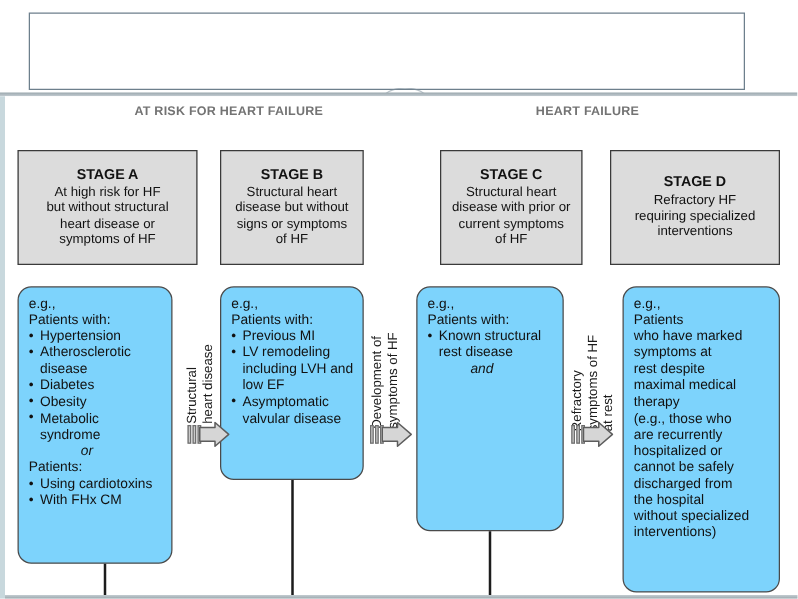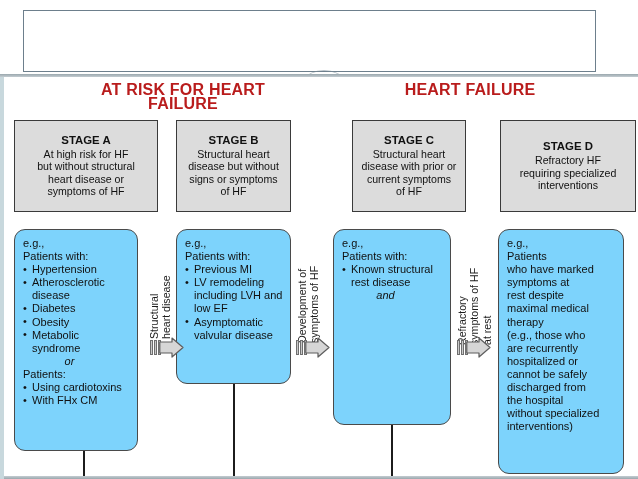--- a/index.html
+++ b/index.html
@@ -40,42 +40,42 @@
     background:#ffffff;border-left:4px solid #c8d8dd;box-sizing:border-box;
   }
   #bottom-rule{
     position:absolute;left:0;bottom:0;width:638px;height:3px;
     background:linear-gradient(#c3ccd1,#9aa7ad);
   }
 
   
   .band-title{
     position:absolute;text-align:center;
-    font-weight:bold;font-size:16px;line-height:14px;
-    color:#b91c1c;letter-spacing:.2px;
+    font-weight:bold;font-size:10px;line-height:14px;
+    color:#737373;letter-spacing:.2px;
   }
   #band-at-risk{left:78px;top:83px;width:210px;}
   #band-hf{left:330px;top:83px;width:280px;}
 
   
   .stage-box{
     position:absolute;top:120px;height:92px;
     background:#dcdcdc;border:1.6px solid #3a3a3a;
     box-sizing:border-box;
     display:flex;flex-direction:column;align-items:center;justify-content:center;
     text-align:center;color:#111;
     font-size:10.6px;line-height:12.6px;
     padding:4px 4px;
   }
   .stage-box .stage-name{font-weight:bold;font-size:11.4px;margin-bottom:1px;}
   .stage-box .stage-desc{white-space:pre-line;}
   #stage-box-a{left:14px;width:144px;}
   #stage-box-b{left:176px;width:115px;}
   #stage-box-c{left:316px;width:114px;margin-left:36px;}
-  #stage-box-d{left:500px;width:136px;}
+  #stage-box-d{left:488px;width:136px;}
 
   
   .detail-box{
     position:absolute;
     background:#7dd3fc;border:1.3px solid #4a4a4a;border-radius:11px;
     box-sizing:border-box;
     padding:7px 7px 7px 8px;
     color:#111;font-size:11px;line-height:13.1px;
   }
   #detail-box-a{left:14px;top:229px;width:124px;height:222px;}

